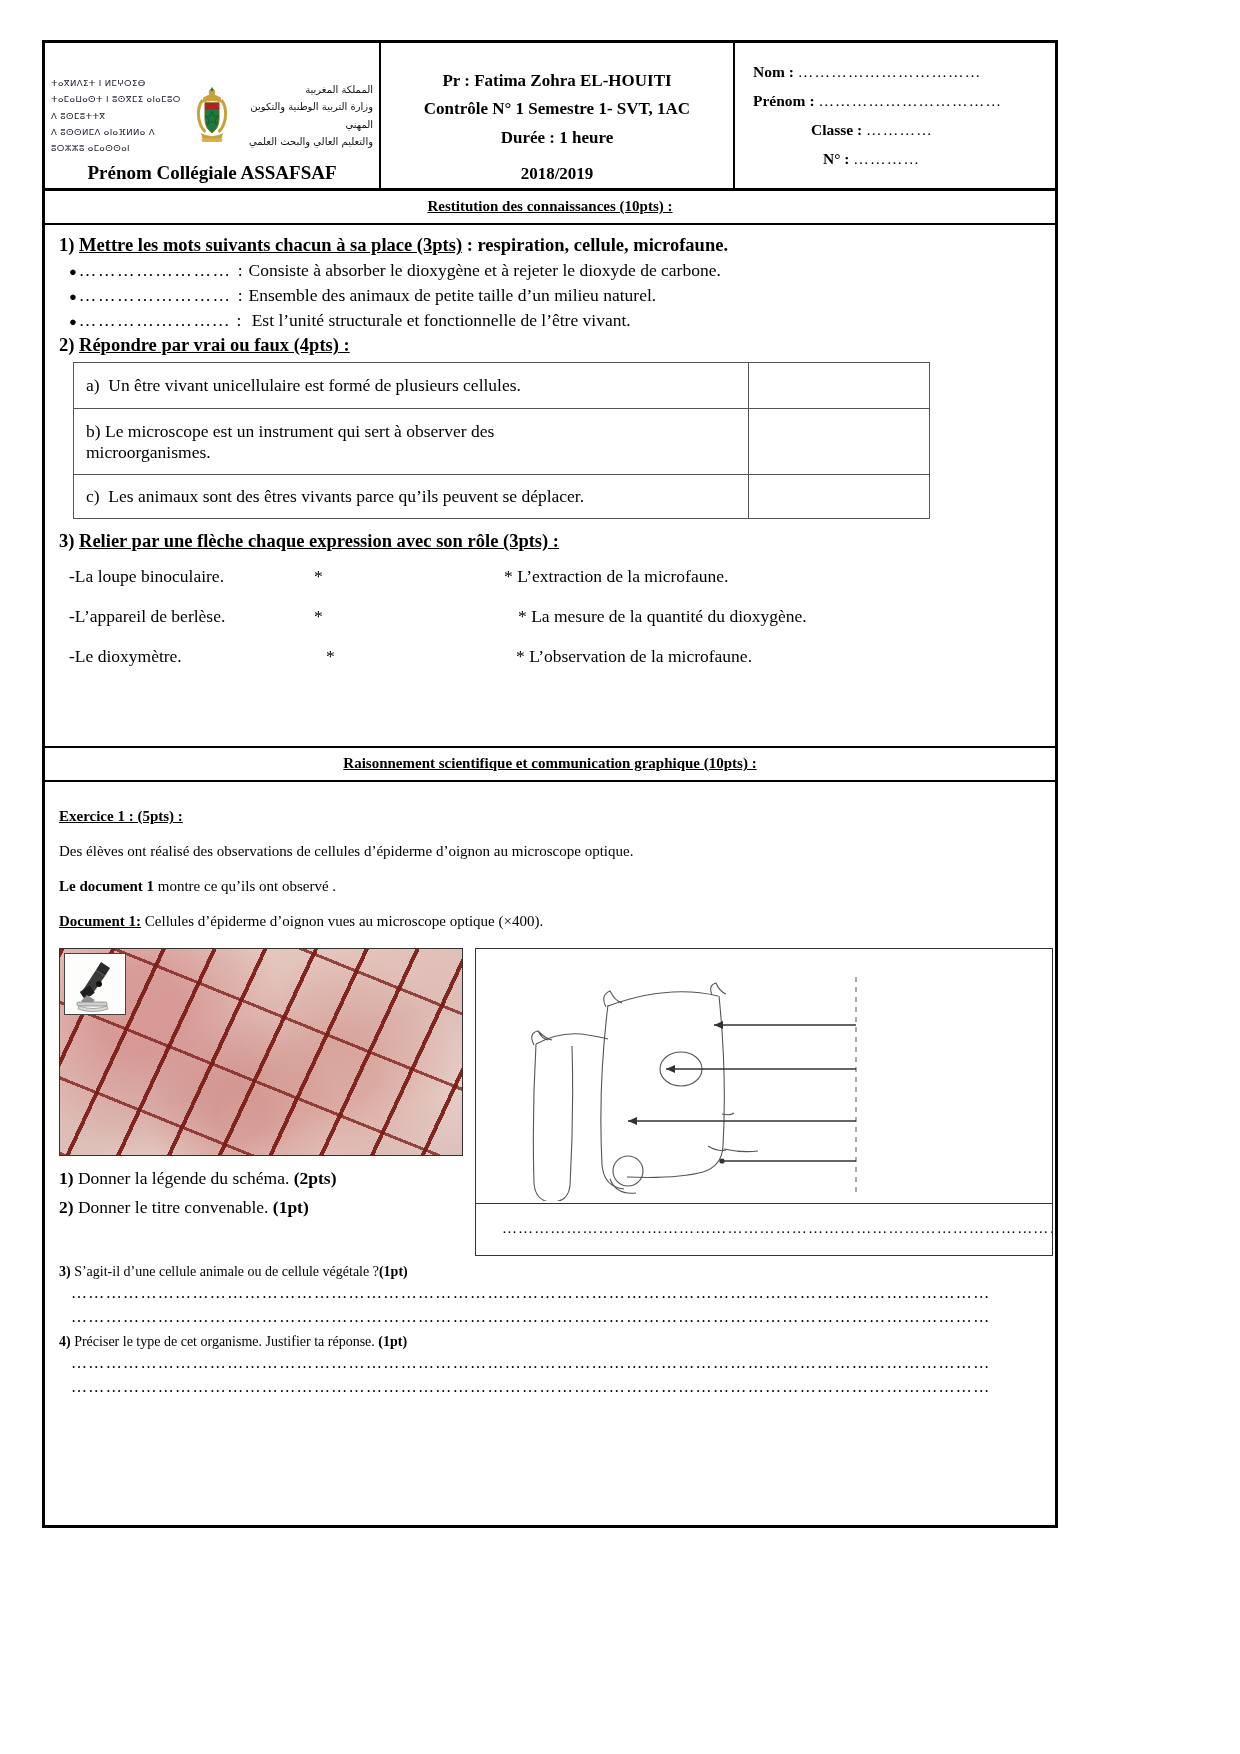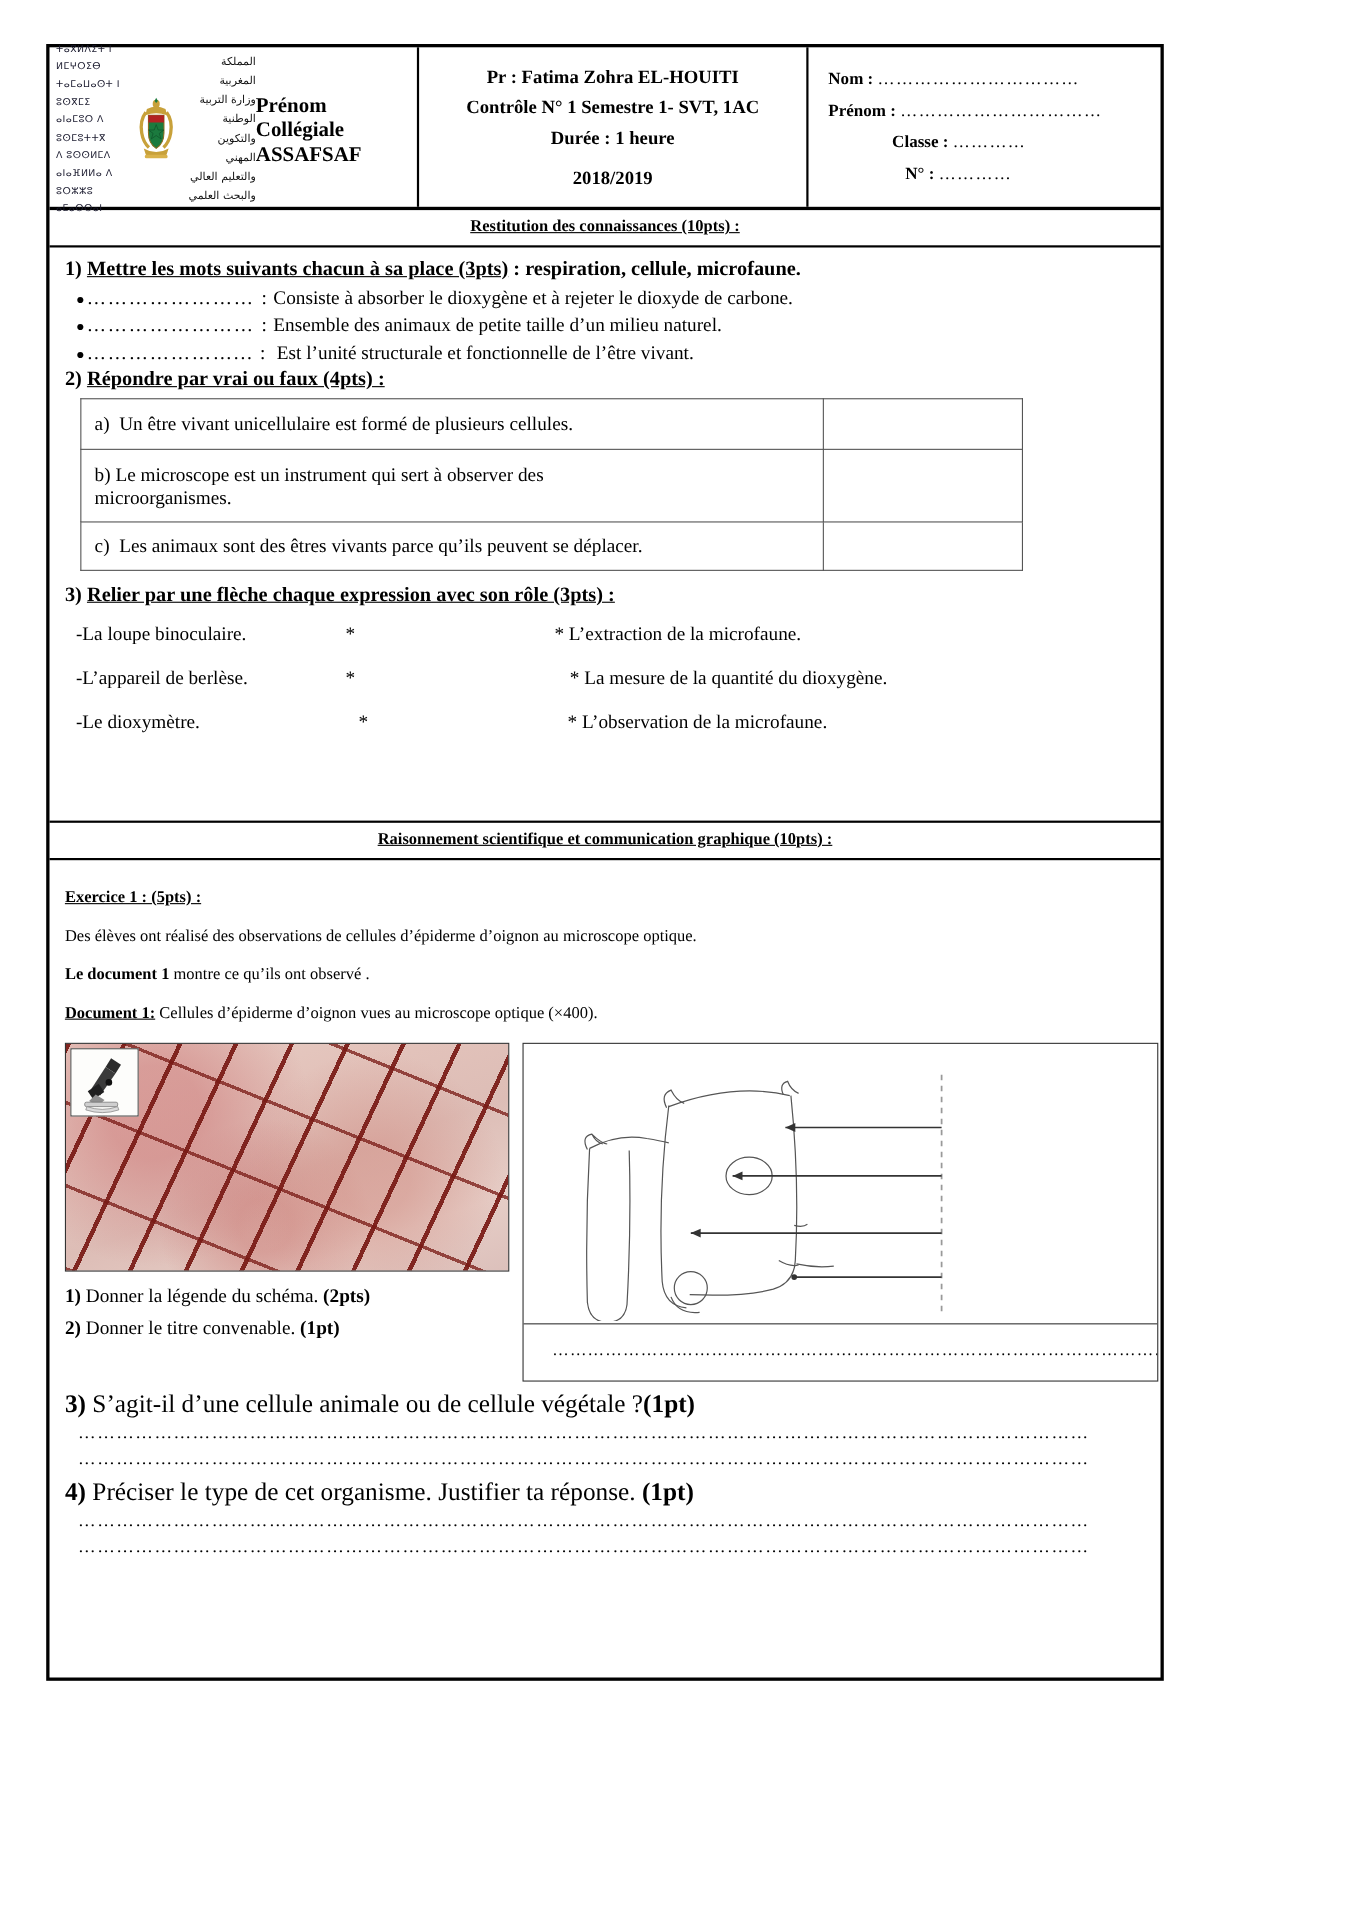--- a/index.html
+++ b/index.html
@@ -35,30 +35,31 @@
   }
   .hdr-cell {
     position: relative;
     box-sizing: border-box;
     padding: 4px 6px;
   }
   .hdr-left {
     width: 336px;
     border-right: 2px solid #000;
     display: flex;
+    flex-direction: column;
     align-items: center;
     justify-content: flex-end;
   }
   .hdr-mid {
     width: 354px;
     border-right: 2px solid #000;
     display: flex;
     flex-direction: column;
     align-items: center;
-    justify-content: center;
+    justify-content: flex-end;
     gap: 7px;
   }
   .hdr-right {
     flex: 1;
     display: flex;
     flex-direction: column;
     justify-content: center;
     gap: 11px;
     padding-left: 18px;
     padding-right: 12px;
@@ -260,21 +261,21 @@
     width: 404px;
   }
   .qitem {
     font-size: 17.5px;
     margin-top: 12px;
   }
   .qitem b { font-weight: bold; }
 
   
   .bottom-q { padding: 0 14px; margin-top: 8px; }
-  .bq-line { font-size: 23px; margin: 4px 0; }
+  .bq-line { font-size: 14px; margin: 4px 0; }
   .bq-line b { font-weight: bold; }
   .answer-dots {
     font-size: 16px;
     letter-spacing: 1.35px;
     margin: 2px 0 0 12px;
     white-space: nowrap;
     overflow: hidden;
     height: 22px;
   }
 </style>

